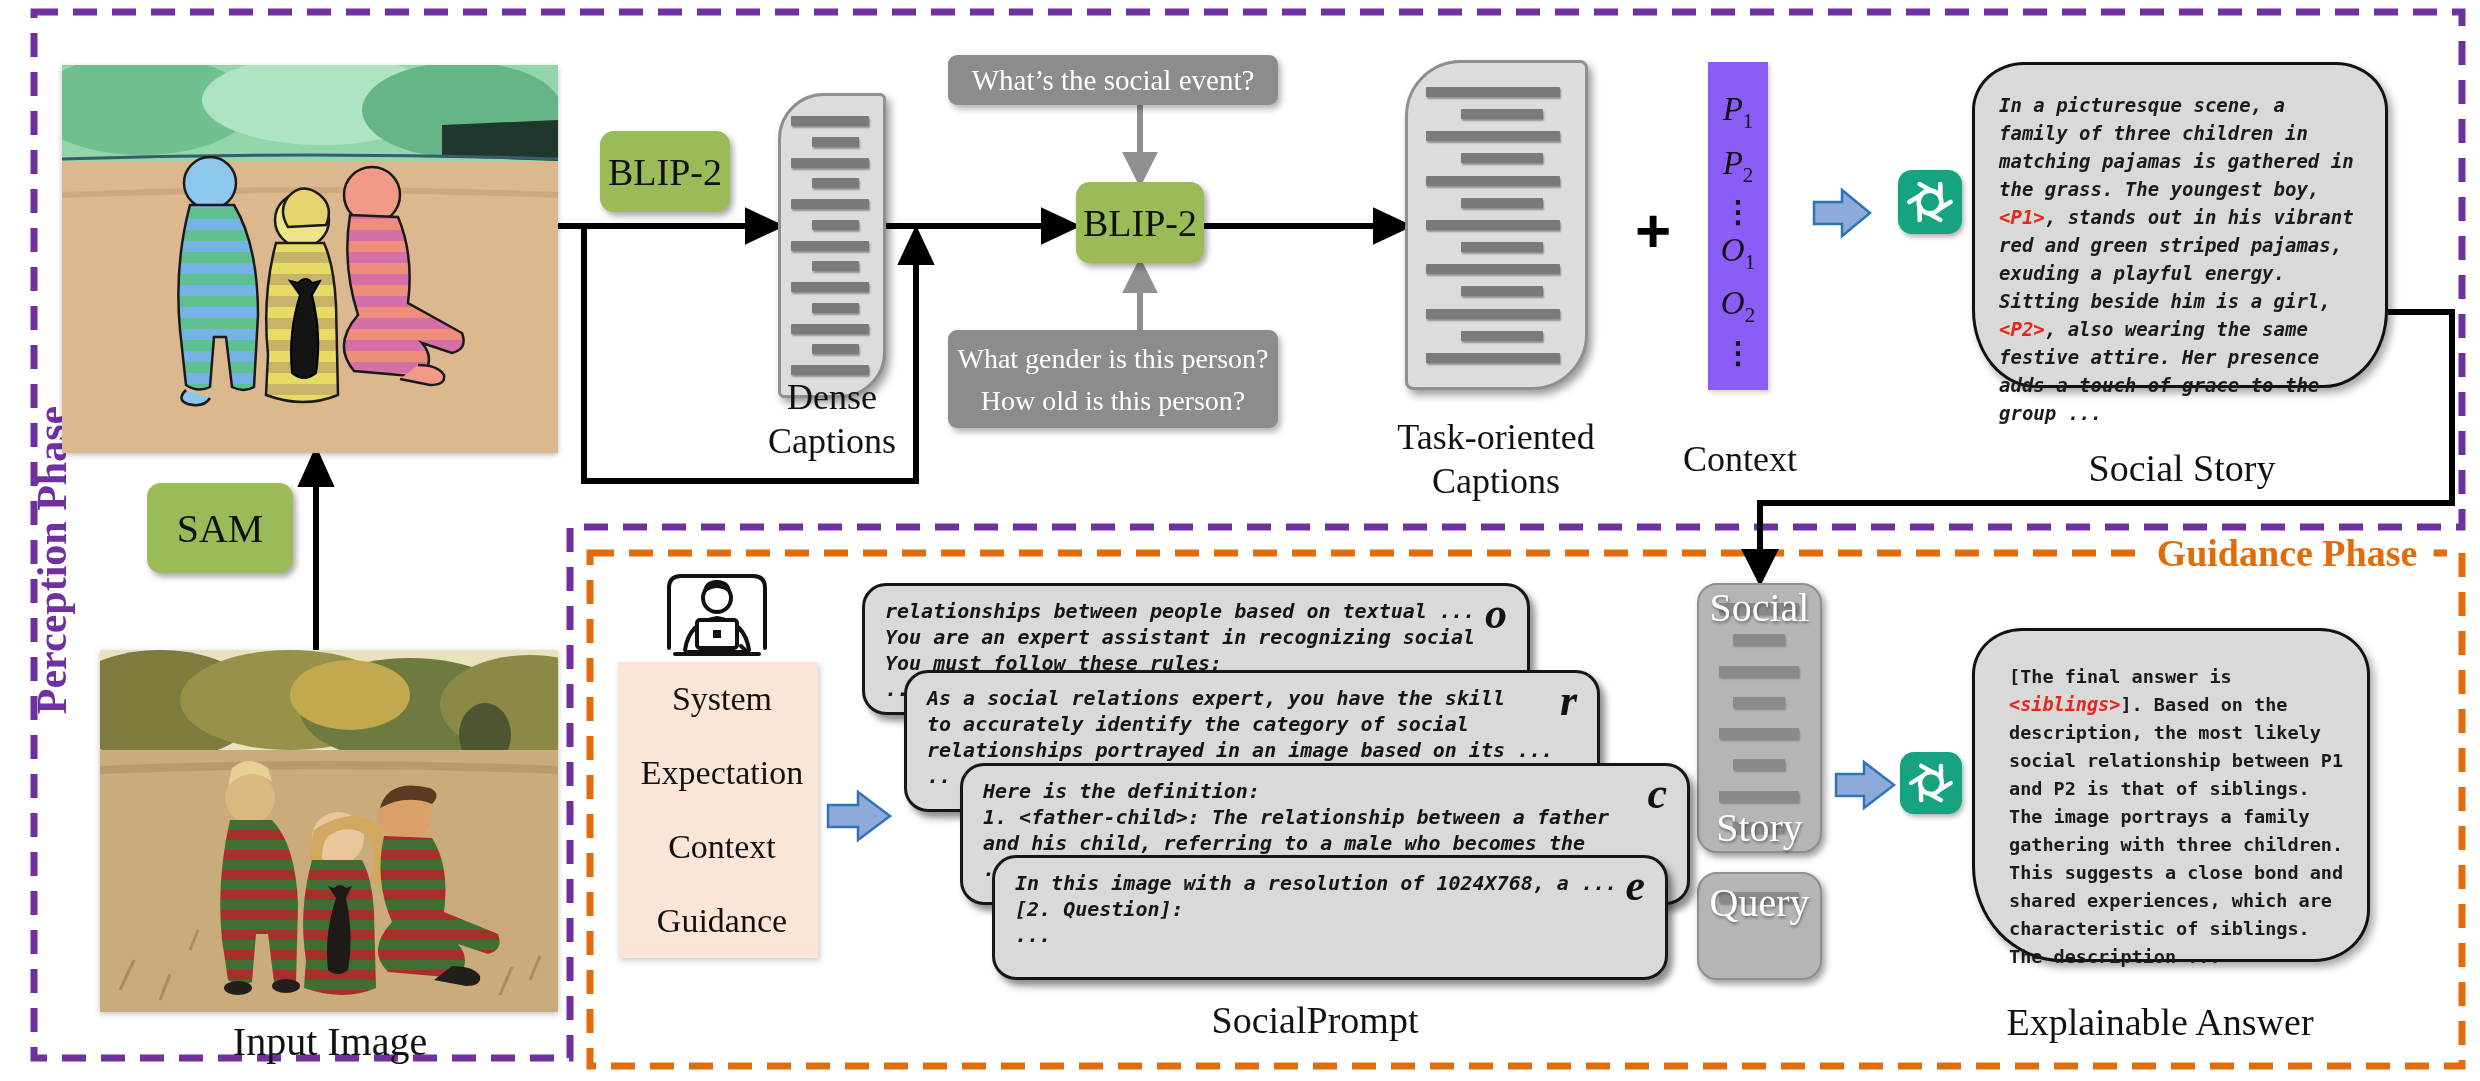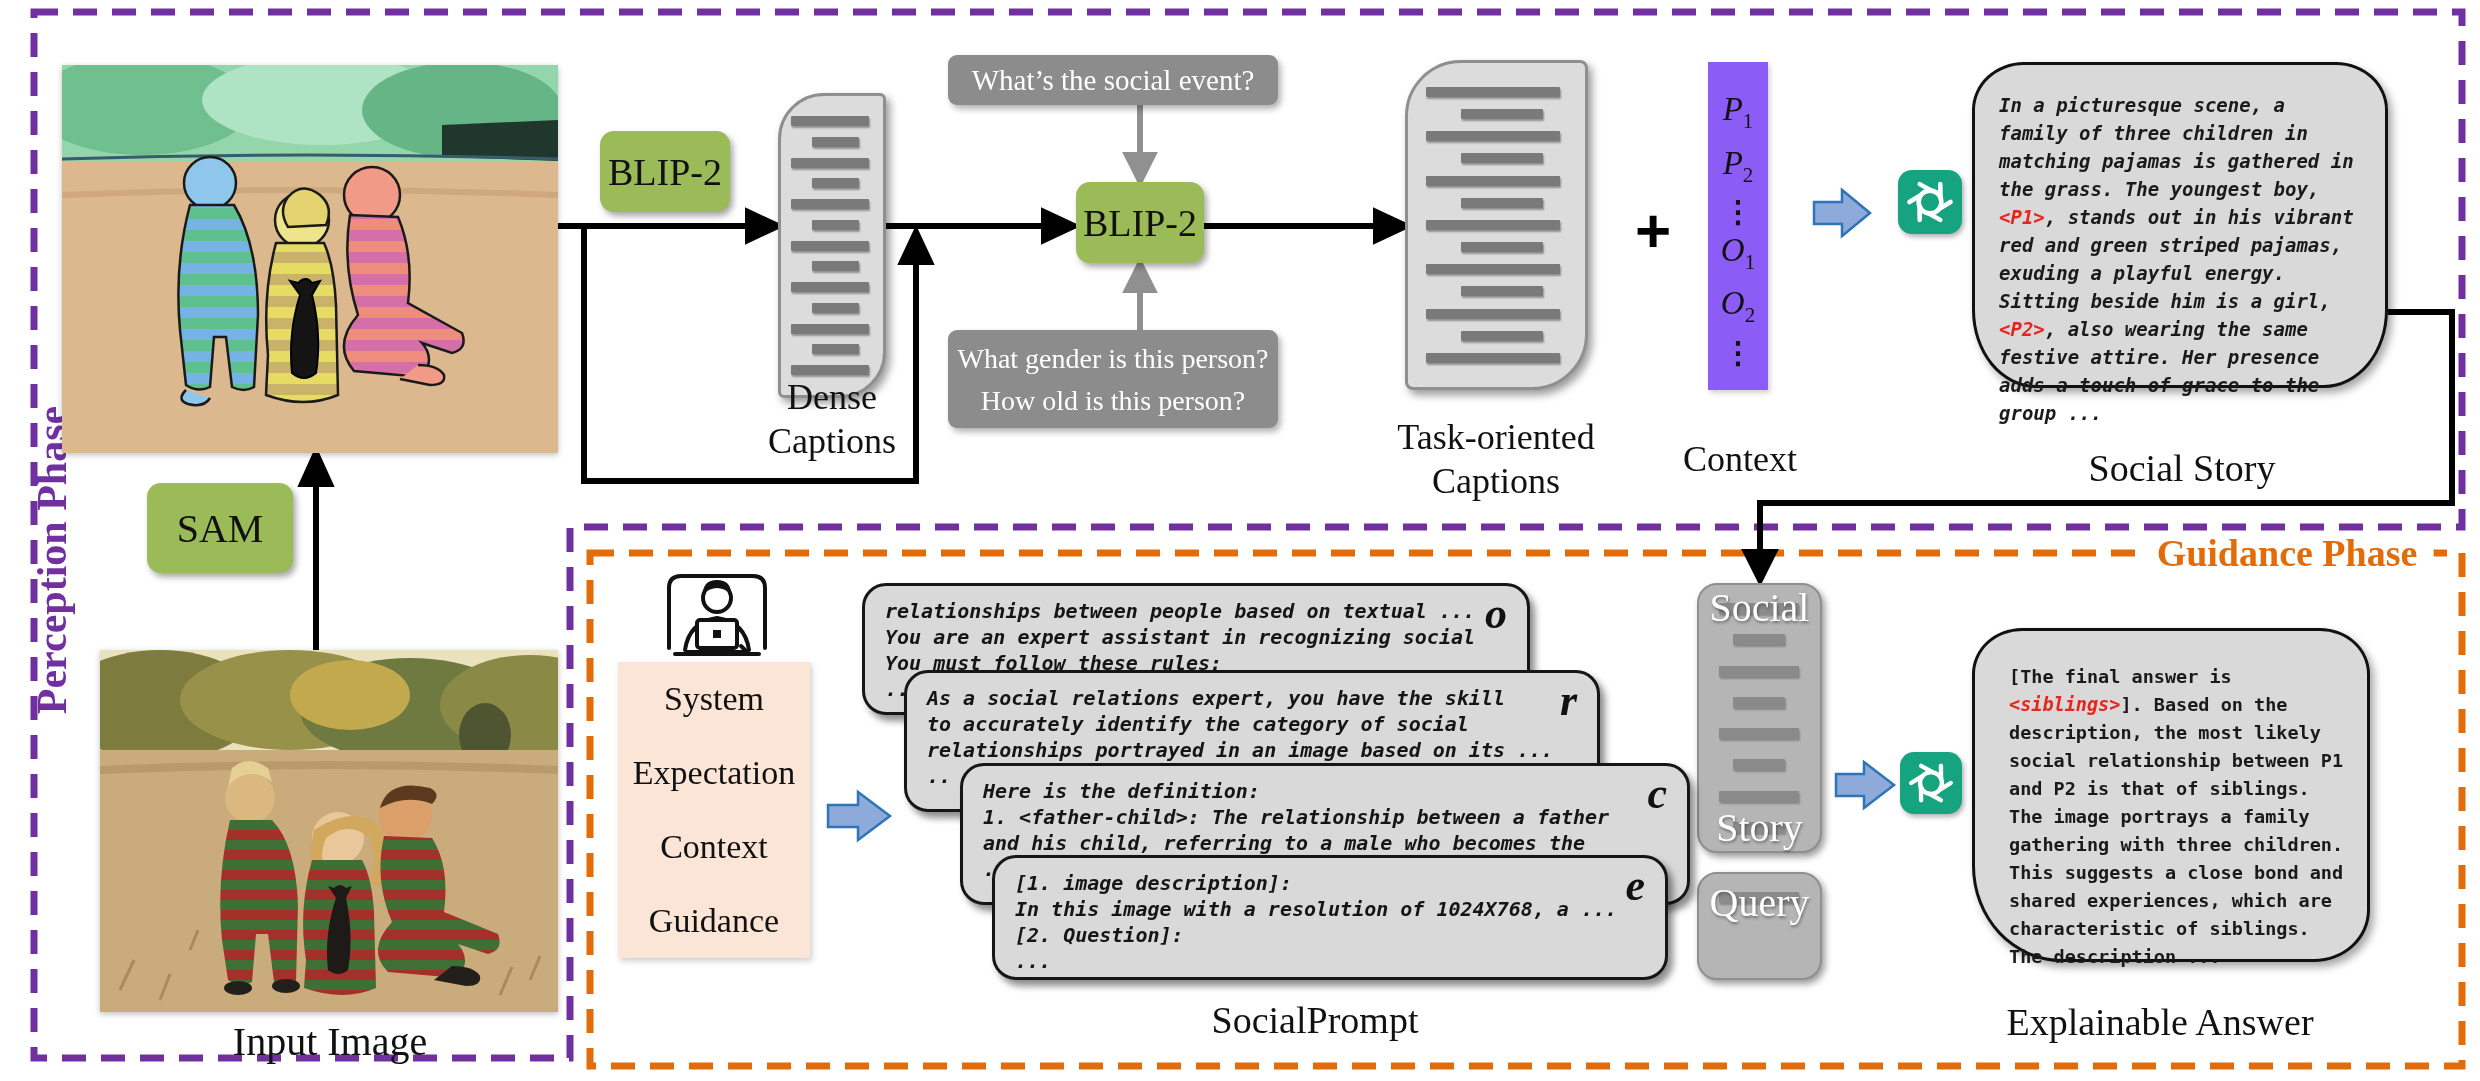--- a/index.html
+++ b/index.html
@@ -286,21 +286,21 @@
         <path d="M48,34 q14,-12 28,0 q0,-14 -14,-14 q-14,0 -14,14" fill="#111" stroke="none"></path>
         <path d="M30,90 Q34,62 62,58 Q90,62 94,90" fill="#fff"></path>
         <rect x="42" y="60" width="40" height="28" rx="3" fill="#fff"></rect>
         <rect x="58" y="70" width="8" height="8" fill="#111" stroke="none"></rect>
         <path d="M32,92 H92 L86,86 M20,94 H104"></path>
       </g>
     </svg>
   </div>
 
   <div class="abs peach serif" style="left:618px;top:662px;width:192px;height:296px;z-index:2;
-       display:flex;flex-direction:column;justify-content:space-around;">
+       display:flex;flex-direction:column;justify-content:space-around;padding-left:8px;">
     <div class="pitem">System</div>
     <div class="pitem">Expectation</div>
     <div class="pitem">Context</div>
     <div class="pitem">Guidance</div>
   </div>
 
   <div class="abs card" style="left:862px;top:583px;width:668px;height:132px;z-index:3">
     <span class="ctag">o</span>
     <div class="cline">relationships between people based on textual ...</div>
     <div class="cline">You are an expert assistant in recognizing social</div>
@@ -316,21 +316,20 @@
   </div>
   <div class="abs card" style="left:960px;top:763px;width:730px;height:142px;z-index:5">
     <span class="ctag">c</span>
     <div class="cline">Here is the definition:</div>
     <div class="cline">1. &lt;father-child&gt;: The relationship between a father</div>
     <div class="cline">and his child, referring to a male who becomes the</div>
     <div class="cline">..</div>
   </div>
   <div class="abs card" style="left:992px;top:855px;width:676px;height:125px;z-index:6">
     <span class="ctag">e</span>
-    <div class="cline">[1. image description]:</div>
     <div class="cline">In this image with a resolution of 1024X768, a ...</div>
     <div class="cline">[2. Question]:</div>
     <div class="cline">...</div>
   </div>
 
   <div class="abs lbl serif" style="left:1315px;top:998px;font-size:38px;z-index:2">SocialPrompt</div>
 
   <div class="abs plus" style="left:1665px;top:792px;font-size:56px;z-index:2">+</div>
 
   <div class="abs gstack" style="left:1697px;top:583px;width:125px;height:270px;z-index:2">

